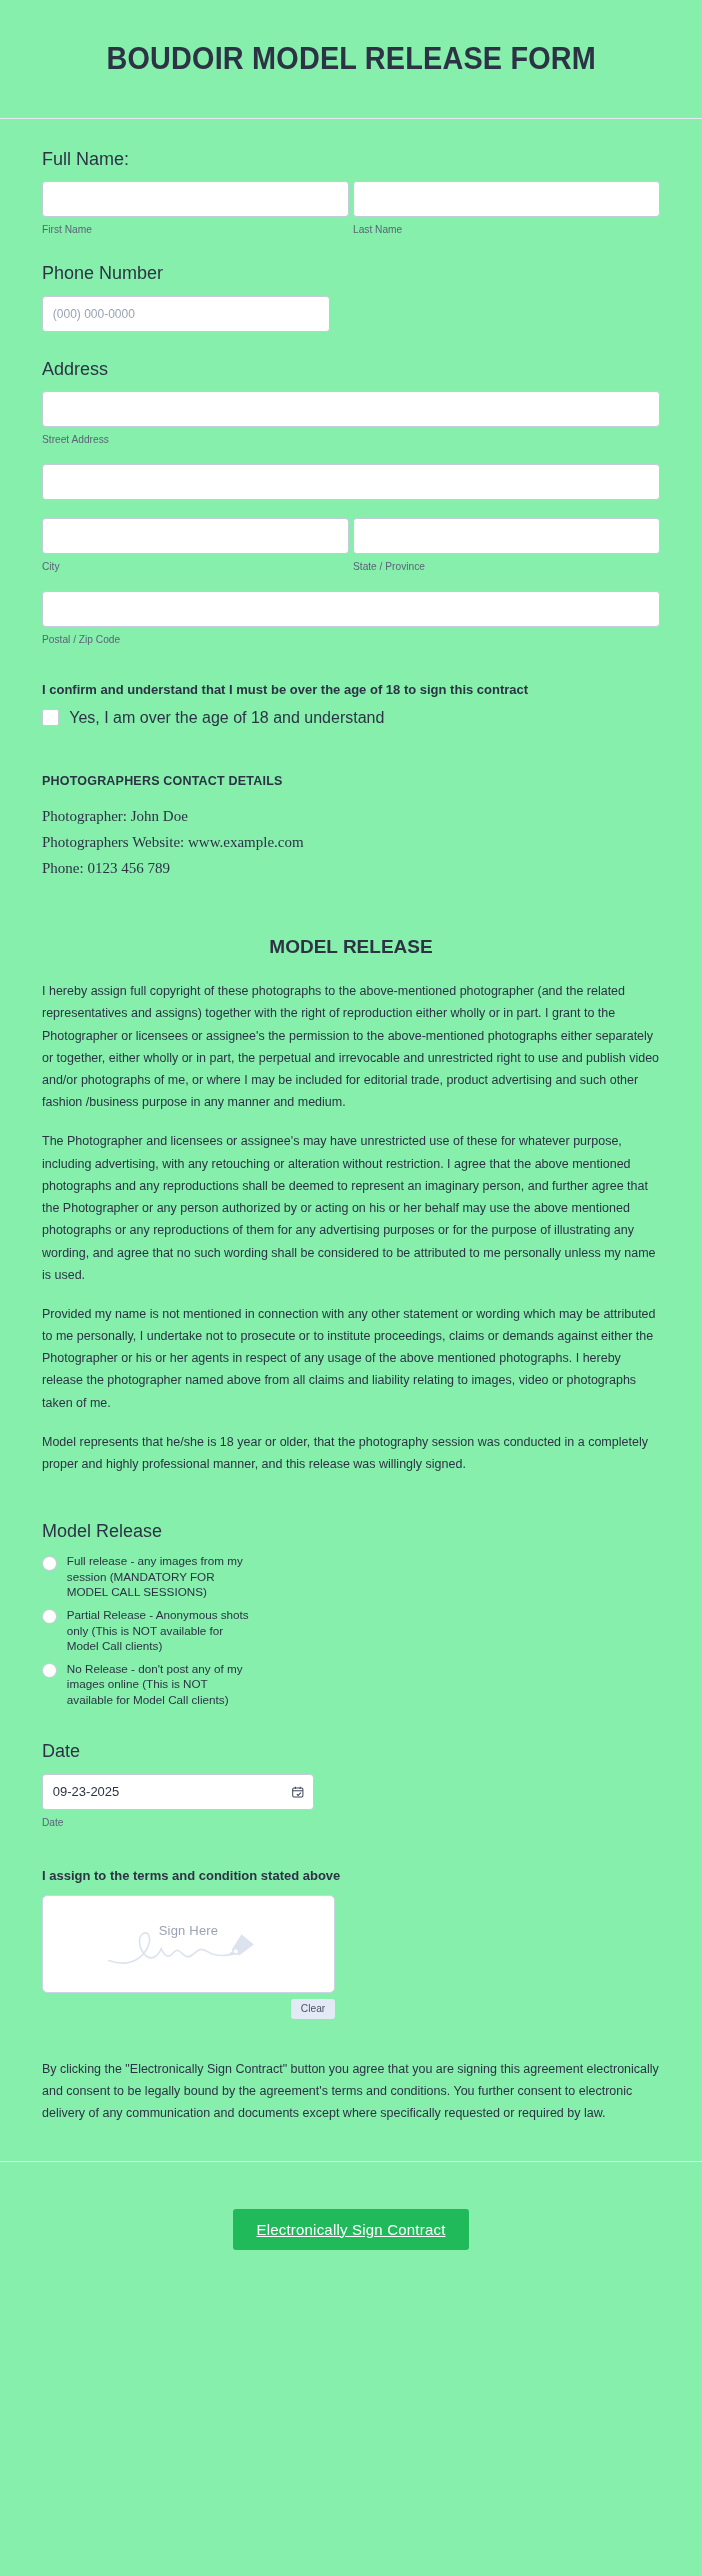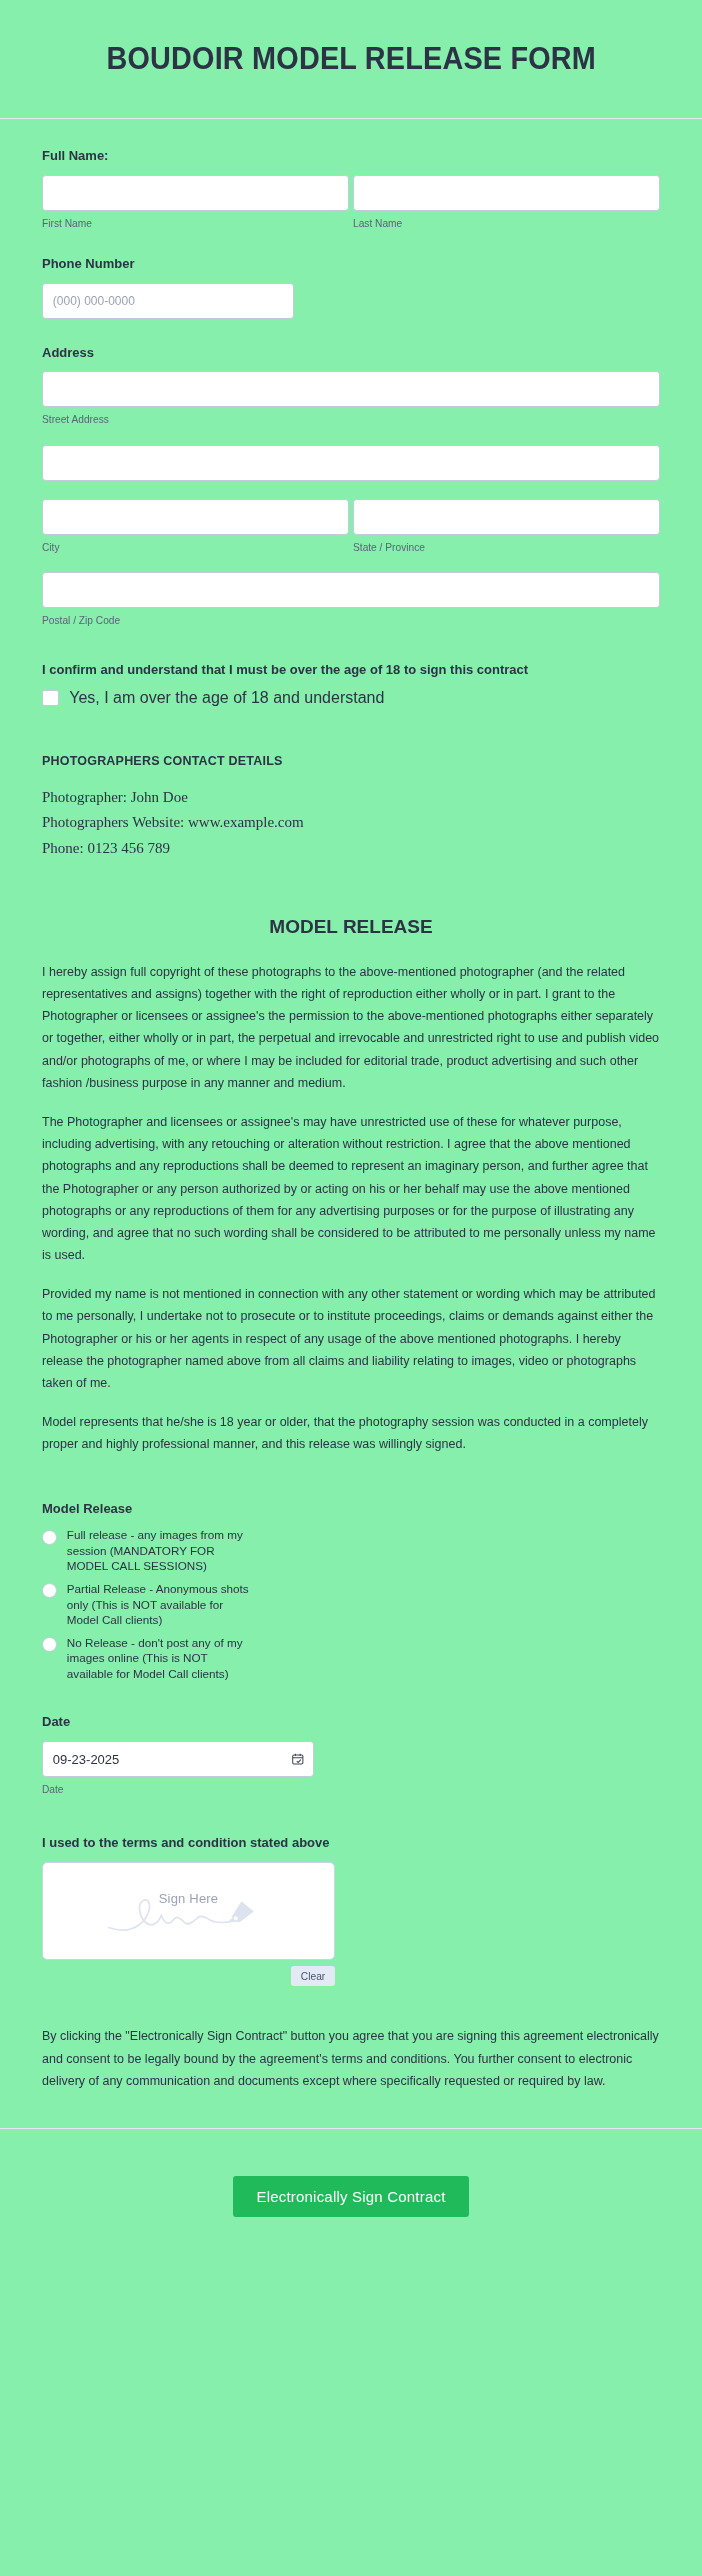--- a/index.html
+++ b/index.html
@@ -36,22 +36,22 @@
   }
 
   
   .form-body {
     padding: 29px 42px 0 42px;
   }
 
   .field-block { margin-bottom: 26px; }
 
   .field-label {
-    font-size: 13px;
-    font-weight: bold;
+    font-size: 18px;
+    font-weight: normal;
     color: #2c3345;
     margin-bottom: 9.8px;
     line-height: 1.3;
   }
 
   .sub-label {
     font-size: 10.2px;
     color: #5c6377;
     margin-top: 6px;
     line-height: 1.3;
@@ -71,21 +71,21 @@
     display: block;
   }
   .txt-input::placeholder { color: #9aa3b5; }
 
   .row-2 {
     display: flex;
     gap: 4px;
   }
   .row-2 > .col { flex: 1 1 0; min-width: 0; }
 
-  .w-half { width: 252px; }
+  .w-half { width: 288px; }
 
   
   .confirm-heading {
     font-size: 13px;
     font-weight: bold;
     color: #2c3345;
     margin-bottom: 12px;
   }
   .check-row {
     display: flex;
@@ -379,21 +379,21 @@
             <line x1="6.5" y1="2.3" x2="6.5" y2="5.5"></line>
             <line x1="13.5" y1="2.3" x2="13.5" y2="5.5"></line>
             <polyline points="8.5,13 10.5,15 14.5,10.8"></polyline>
           </svg>
         </span>
       </div>
       <div class="sub-label">Date</div>
     </div>
 
     <div class="sig-section">
-      <div class="sig-heading">I used to the terms and condition stated above</div>
+      <div class="sig-heading">I assign to the terms and condition stated above</div>
       <div class="sig-pad">
         <svg class="sig-art" viewBox="0 0 230 80">
           <path d="M8 62 C 30 70, 48 64, 58 48 C 66 34, 62 22, 54 26 C 46 30, 48 48, 58 56 C 66 62, 74 56, 78 46 C 82 56, 88 60, 94 52 C 100 44, 104 52, 110 56 C 116 60, 122 52, 128 48 C 134 44, 140 52, 148 54 C 160 57, 176 54, 190 48" fill="none" stroke="#dde3ee" stroke-width="2.2" stroke-linecap="round"></path>
           <g transform="translate(176,22) rotate(18)" fill="#dde3ee">
             <path d="M4 26 L10 2 L30 10 L16 30 Z"></path>
             <path d="M2 32 L8 24 L14 30 Z"></path>
             <circle cx="10" cy="26" r="2.6" fill="#ffffff"></circle>
           </g>
         </svg>
         <div class="sig-placeholder">Sign Here</div>
@@ -403,17 +403,17 @@
       </div>
     </div>
 
     <div class="consent-block">
       <p class="consent-p">By clicking the "Electronically Sign Contract" button you agree that you are signing this agreement electronically and consent to be legally bound by the agreement's terms and conditions. You further consent to electronic delivery of any communication and documents except where specifically requested or required by law.</p>
     </div>
 
   </div>
 
   <div class="form-footer">
-    <button class="submit-btn" style="background: rgb(32, 186, 90);">Electronically Sign Contract</button>
+    <button class="submit-btn" style="background: rgb(32, 186, 90); text-decoration: underline;">Electronically Sign Contract</button>
   </div>
 
 </div>
 
 
 </body></html>

